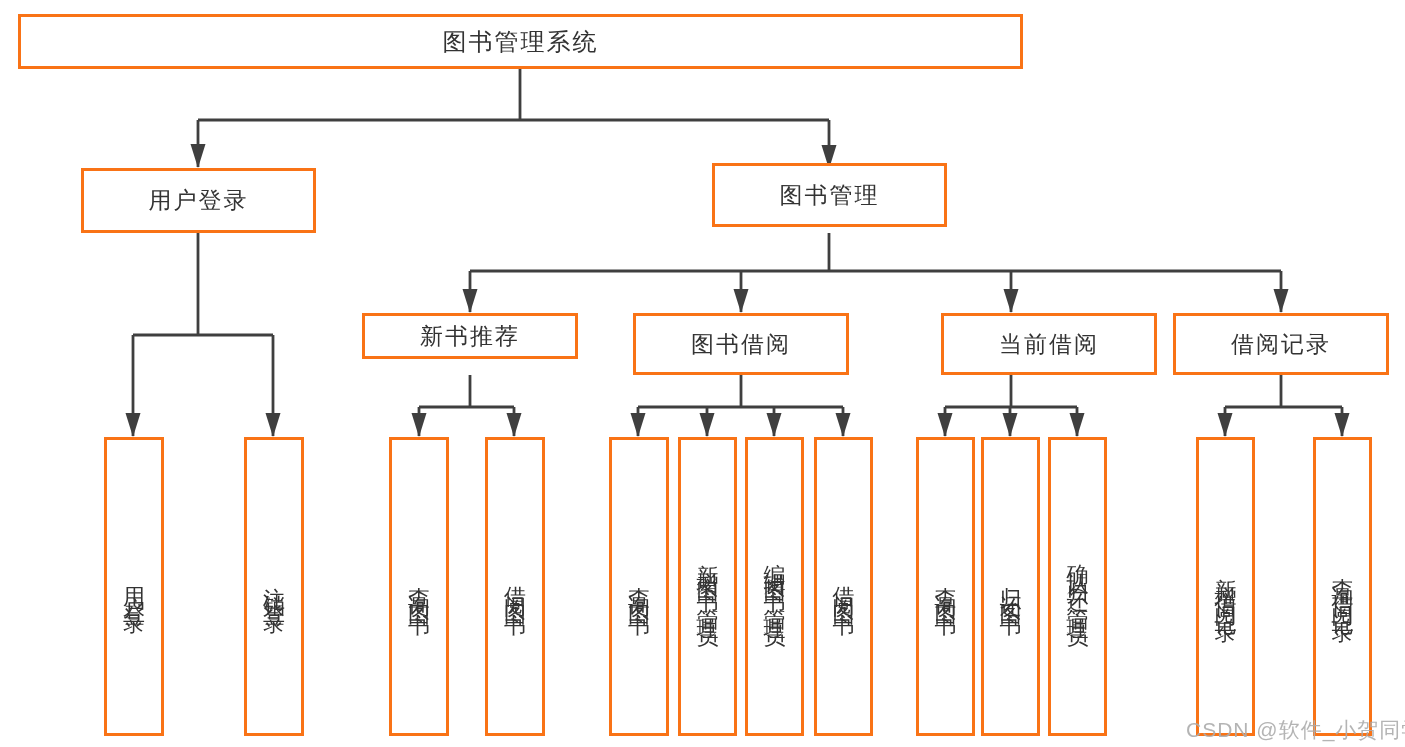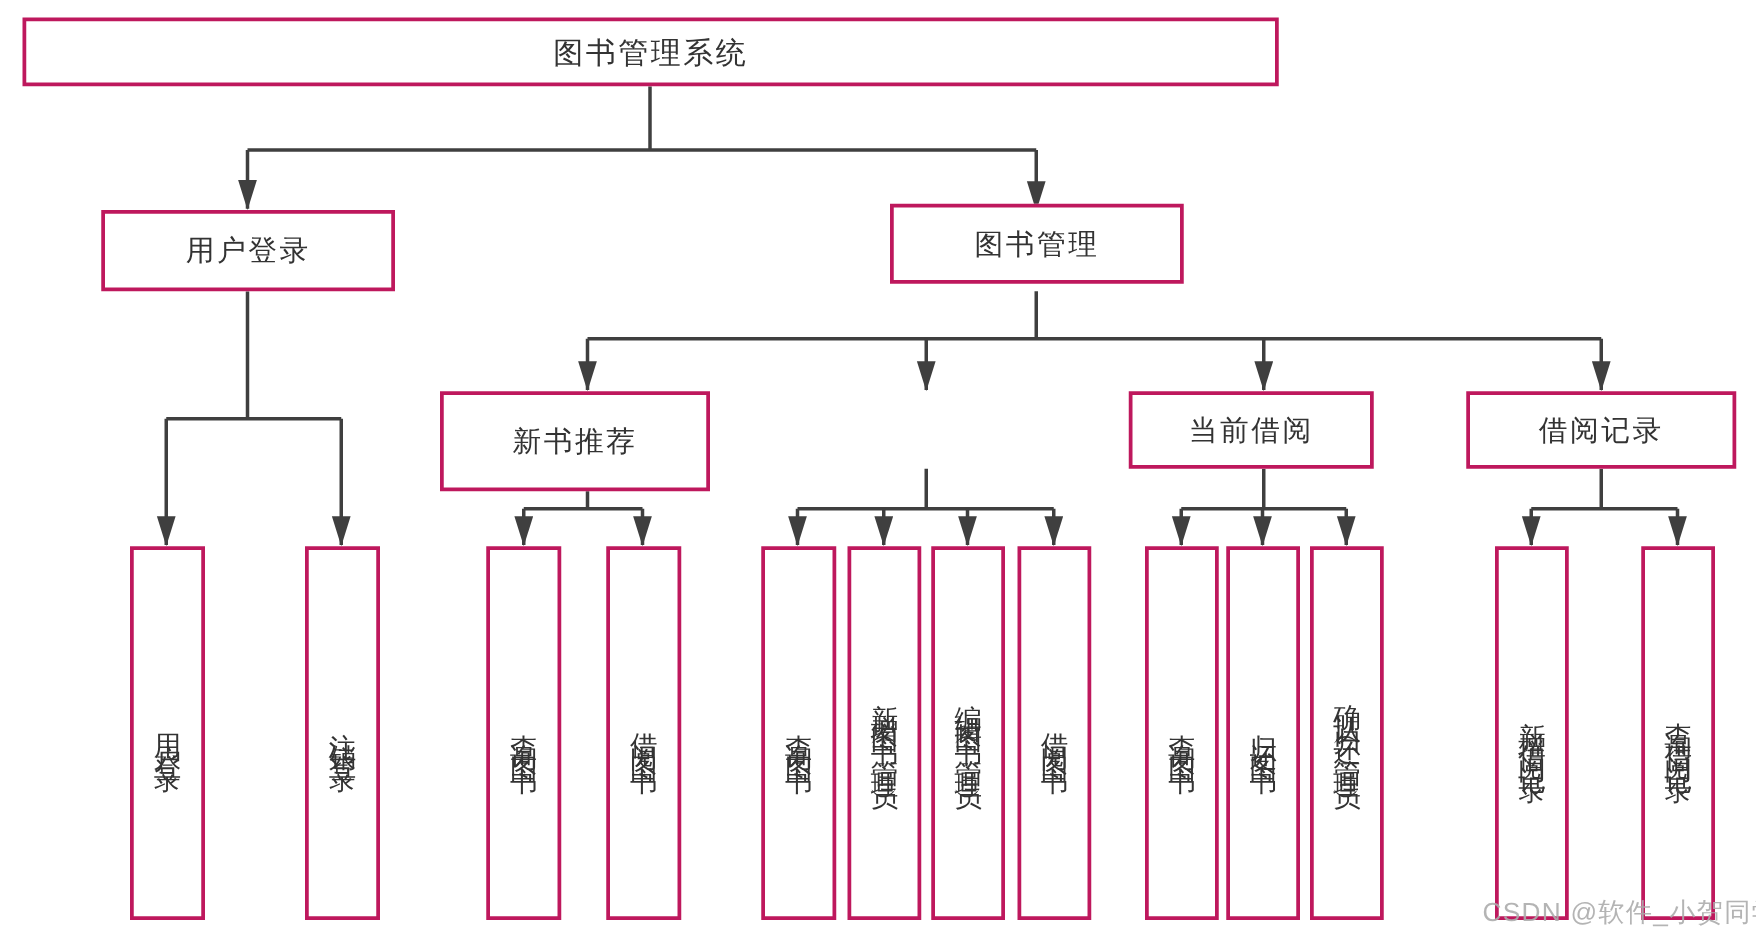--- a/index.html
+++ b/index.html
@@ -3,21 +3,21 @@
 <meta charset="utf-8">
 <style>
   html,body{margin:0;padding:0;background:#ffffff;}
   .canvas{
     position:relative;width:1405px;height:747px;background:#ffffff;
     font-family:"Liberation Sans","DejaVu Sans",sans-serif;overflow:hidden;
   }
   svg.wires{position:absolute;left:0;top:0;z-index:1;}
   .box{
     position:absolute;box-sizing:border-box;background:#ffffff;
-    border:3px solid #be185d;display:flex;align-items:center;justify-content:center;
+    border:3px solid #f97316;display:flex;align-items:center;justify-content:center;
     color:#333333;z-index:2;
   }
   .box.h .lbl{font-size:23px;letter-spacing:2px;white-space:nowrap;}
   .box.root .lbl{font-size:24px;}
   .box.v .lbl{
     writing-mode:vertical-rl;text-orientation:mixed;
     font-size:22px;line-height:1.1;letter-spacing:9px;white-space:nowrap;
   }
   .watermark{
     position:absolute;left:1186px;top:716px;z-index:6;
@@ -95,24 +95,27 @@
     <span class="lbl">图书管理系统</span>
   </div>
 
   <div class="box h" style="left:81px;top:168px;width:235px;height:65px">
     <span class="lbl">用户登录</span>
   </div>
   <div class="box h" style="left:712px;top:163px;width:235px;height:64px">
     <span class="lbl">图书管理</span>
   </div>
 
-  <div class="box h" style="left:352px;top:313px;width:216px;height:80px">
+  <div class="box h" style="left:362px;top:313px;width:216px;height:46px">
     <span class="lbl">新书推荐</span>
   </div>
-  <div class="box h" style="left:903px;top:313px;width:196px;height:62px">
+  <div class="box h" style="left:633px;top:313px;width:216px;height:62px">
+    <span class="lbl">图书借阅</span>
+  </div>
+  <div class="box h" style="left:941px;top:313px;width:216px;height:62px">
     <span class="lbl">当前借阅</span>
   </div>
   <div class="box h" style="left:1173px;top:313px;width:216px;height:62px">
     <span class="lbl">借阅记录</span>
   </div>
 
   <div class="box v" style="left:104px;top:437px;width:60px;height:299px">
     <span class="lbl">用户登录</span>
   </div>
   <div class="box v" style="left:244px;top:437px;width:60px;height:299px">

